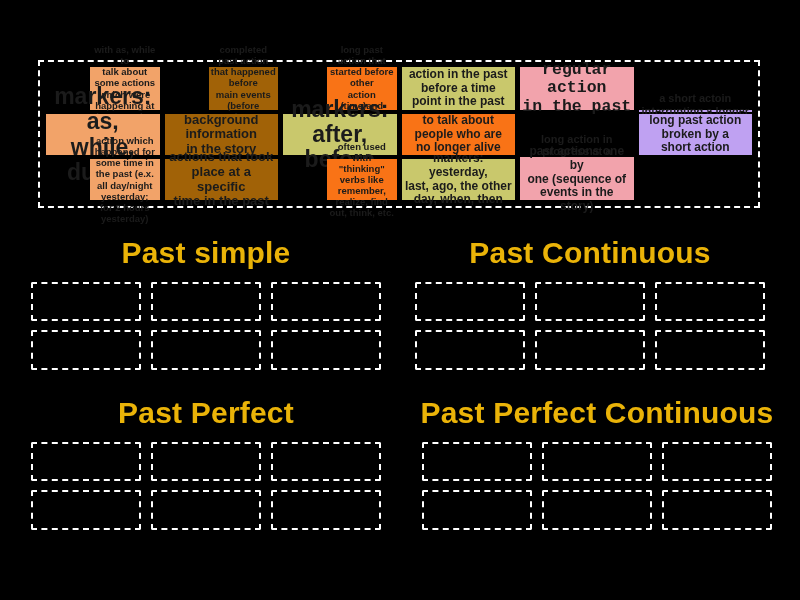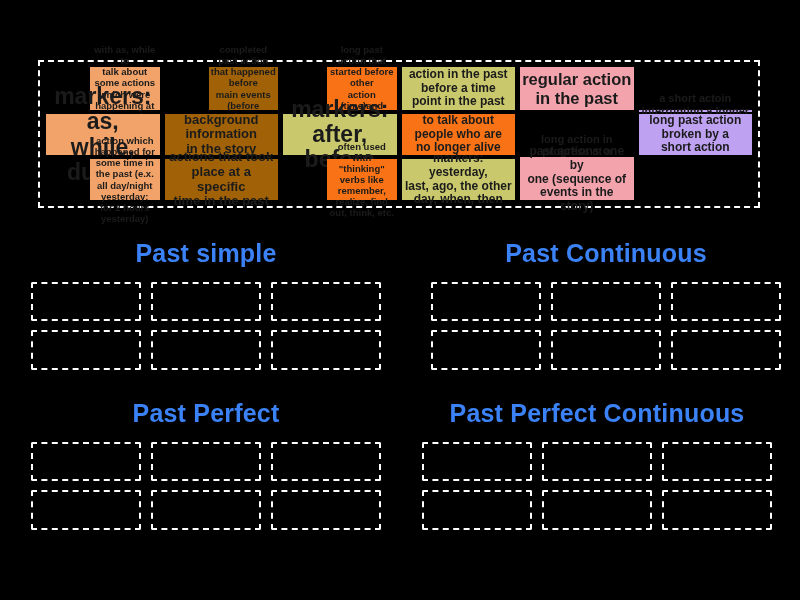--- a/index.html
+++ b/index.html
@@ -26,41 +26,41 @@
   .card[data-color="green"]  { background:#a16207; }
   .card[data-color="blue"]   { background:#f97316; }
   .card[data-color="olive"]  { background:#c9c86c; }
   .card[data-color="pink"]   { background:#f2a3ac; }
   .card[data-color="purple"] { background:#bfa1f2; }
 
   .s-9  { font-size:9.5px;  line-height:1.16;margin-left:44px; }
   .s-11 { font-size:11px;   line-height:1.16;margin-top:43px; }
   .s-12 { font-size:12px;   line-height:1.15; }
   .s-13 { font-size:13px;   line-height:1.12; }
-  .s-16 { font-size:16.5px; line-height:1.12; }
+  .s-16 { font-size:16.5px; line-height:1.12;font-family:Liberation Mono, monospace; }
   .s-18 { font-size:23px;   line-height:1.1;  }
 
   
   .group { position:absolute; width:372px; }
   .group-title {
-    color:#3b82f6; font-weight:700; font-size:25px;
+    color:#eab308; font-weight:700; font-size:30px;
     text-align:center; height:30px; line-height:30px;
     margin-bottom:14px; letter-spacing:0.2px;
   }
   .slots {
     display:grid;
     grid-template-columns:repeat(3, 110px);
     grid-template-rows:39px 40px;
     gap:9px 10px;
     justify-content:center;
   }
   .slot { border:2px dashed #ffffff; border-radius:2px; }
 
   #group-past-simple            { left:20px;  top:238px; }
-  #group-past-continuous        { left:420px; top:238px; }
+  #group-past-continuous        { left:404px; top:238px; }
   #group-past-perfect           { left:20px;  top:398px; }
   #group-past-perfect-continuous{ left:411px; top:398px; }
 </style>
 </head>
 <body>
 
 <div id="stage">
 
   <div class="pool">
     <div class="card s-9" data-color="orange">with as, while to

